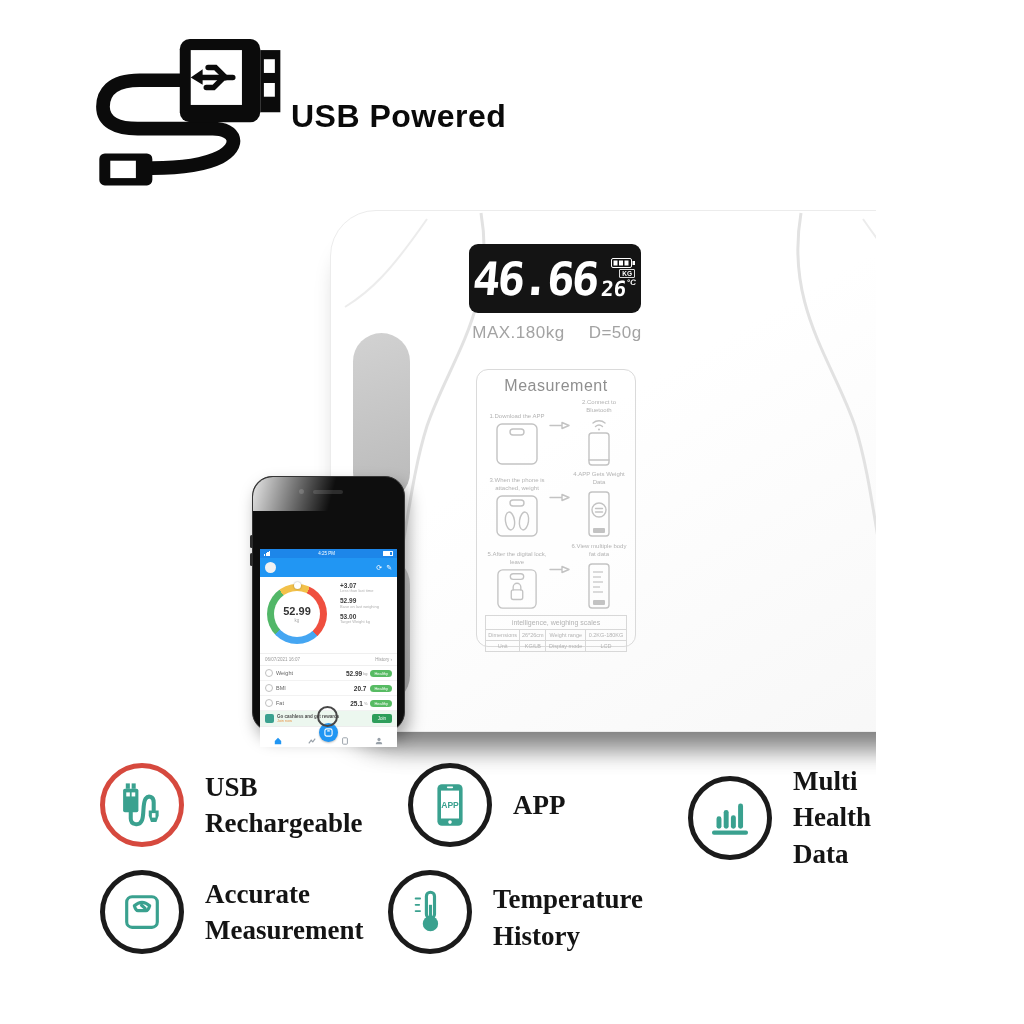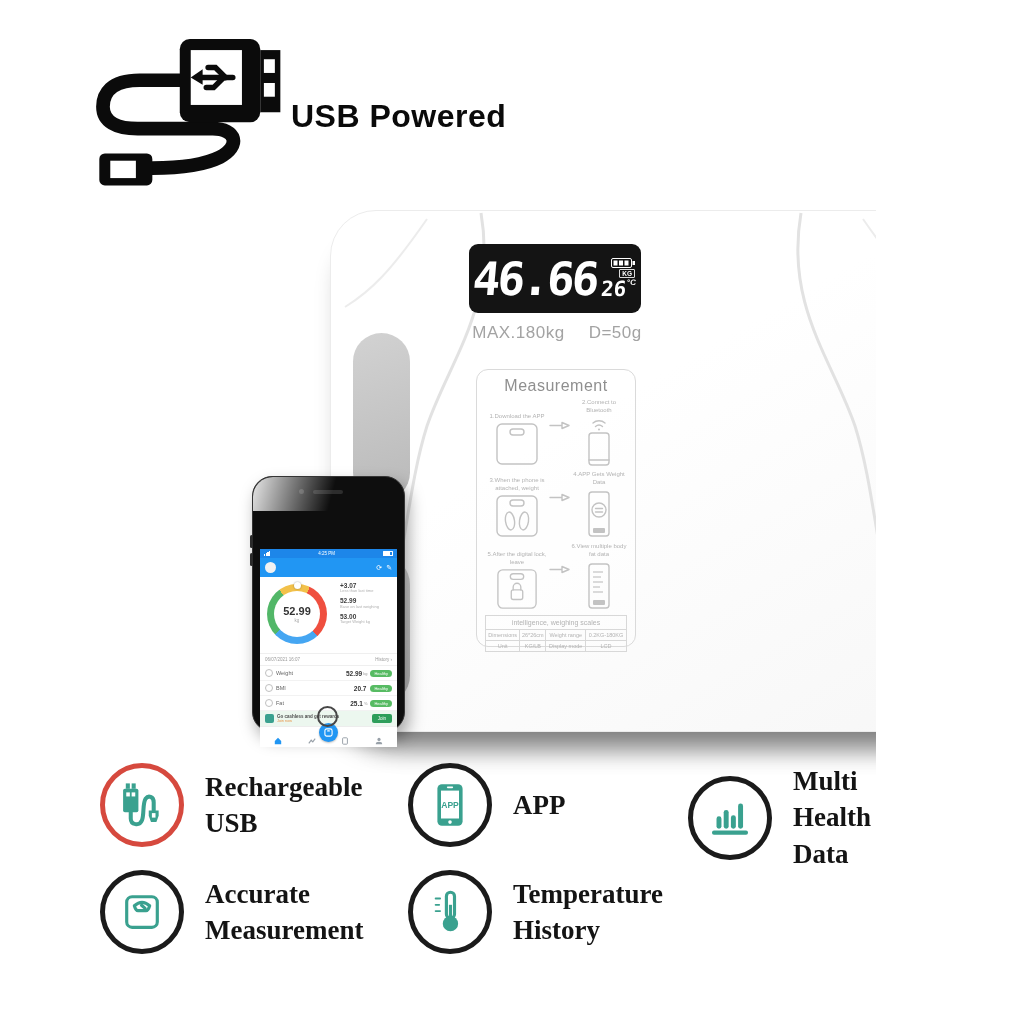--- a/index.html
+++ b/index.html
@@ -104,21 +104,21 @@
   #glare{left:0;top:0;width:120px;height:34px;border-top-left-radius:20px;
      background:linear-gradient(105deg,rgba(255,255,255,.9),rgba(255,255,255,0) 65%);pointer-events:none;}
 
   
   .feature{position:absolute;display:flex;align-items:center;gap:21px;z-index:2;}
   .fcircle{width:84px;height:84px;border-radius:50%;border:5px solid #1b1b1b;box-sizing:border-box;
      display:flex;align-items:center;justify-content:center;background:#fff;flex:none;}
   .fcircle.red{border-color:#d6493e;}
   .flabel{font-family:"Liberation Serif",serif;font-weight:700;font-size:27px;line-height:1.35;color:#141414;}
   #feat-1{left:100px;top:763px;} #feat-2{left:408px;top:763px;} #feat-3{left:688px;top:763px;}
-  #feat-4{left:100px;top:870px;} #feat-5{left:408px;top:870px;}
+  #feat-4{left:100px;top:870px;} #feat-5{left:388px;top:870px;align-items:flex-end;}
   .tl{stroke:#3aa18f;fill:none;stroke-width:3.5;stroke-linecap:round;stroke-linejoin:round;}
 </style>
 </head>
 <body>
 
 <div id="canvas">
 
   <svg id="usb-art" class="abs" viewBox="0 0 210 190">
     <path d="M96,57 H52 C20,57 12,72 12,86 C12,102 26,110 50,110 H132 C158,110 163,129 140,141 C122,150 94,153 66,153" fill="none" stroke="#0b0b0b" stroke-width="15" stroke-linecap="round"></path>
     <rect x="8" y="137" width="58" height="35" rx="6" fill="#0b0b0b"></rect>
@@ -399,22 +399,22 @@
         <rect x="12" y="6" width="4.5" height="6" fill="#3aa18f"></rect>
         <rect x="18.5" y="6" width="4.5" height="6" fill="#3aa18f"></rect>
         <rect x="12.5" y="16" width="4" height="4.5" fill="#fff"></rect>
         <rect x="18.5" y="16" width="4" height="4.5" fill="#fff"></rect>
         <path d="M17.5,38 V45 C17.5,52 27,54 30,47 C32.5,41 30.5,28 34,23 C37,19 43,20.5 43,27 V36" fill="none" stroke="#3aa18f" stroke-width="4.5" stroke-linecap="round"></path>
         <path d="M37.5,36 h11 v6 l-2.5,7 h-6 l-2.5,-7 Z" fill="#3aa18f"></path>
         <rect x="41" y="39" width="4" height="5" fill="#fff"></rect>
       </svg>
     </div>
     <div class="flabel">
-      <div>Rechargeable</div>
-        <div>USB</div>
+      <div>USB</div>
+        <div>Rechargeable</div>
     </div>
   </div>
 
   <div id="feat-2" class="feature">
     <div class="fcircle">
       <svg width="54" height="54" viewBox="0 0 60 60">
         <rect x="16" y="7" width="28" height="46" rx="5" fill="#3aa18f"></rect>
         <rect x="26.5" y="9.5" width="7" height="1.8" rx=".9" fill="#fff"></rect>
         <rect x="20" y="14" width="20" height="31" fill="#fff"></rect>
         <text x="30" y="33" text-anchor="middle" font-family="Liberation Sans,sans-serif" font-weight="bold" font-size="9.5" fill="#3aa18f">APP</text>

